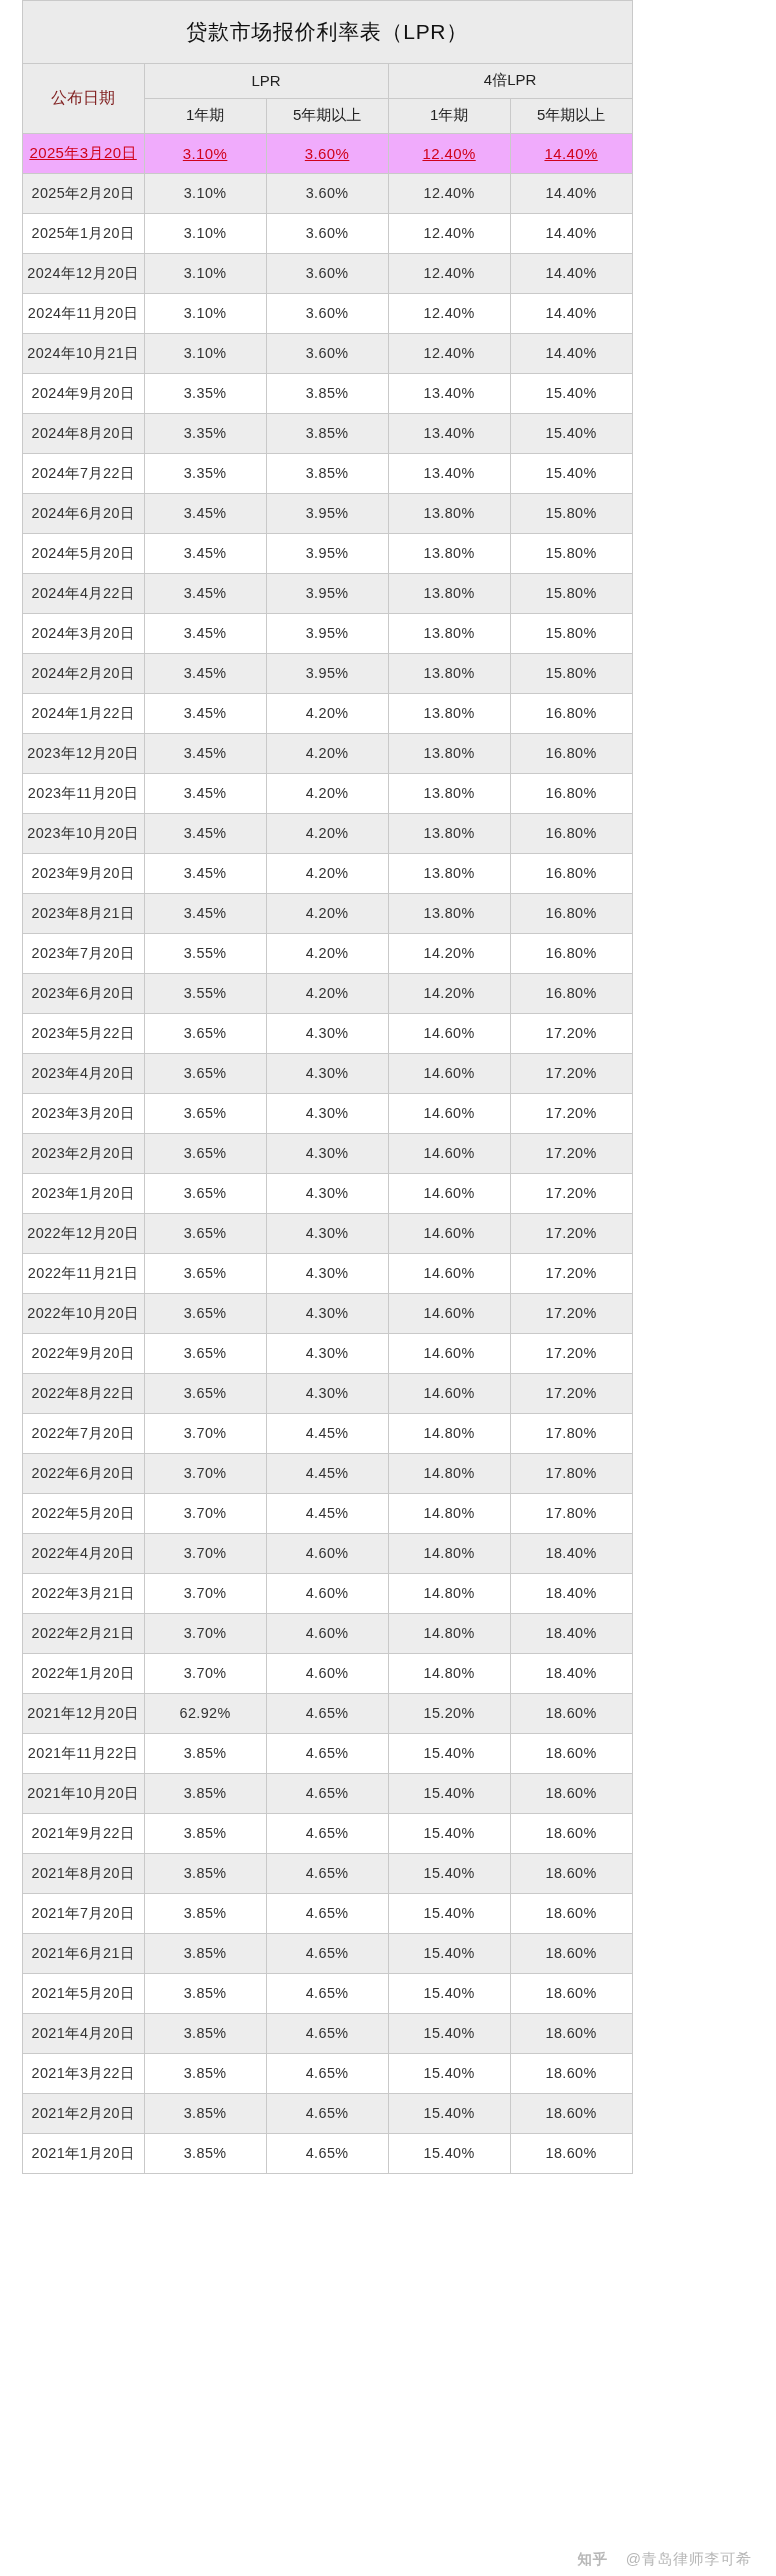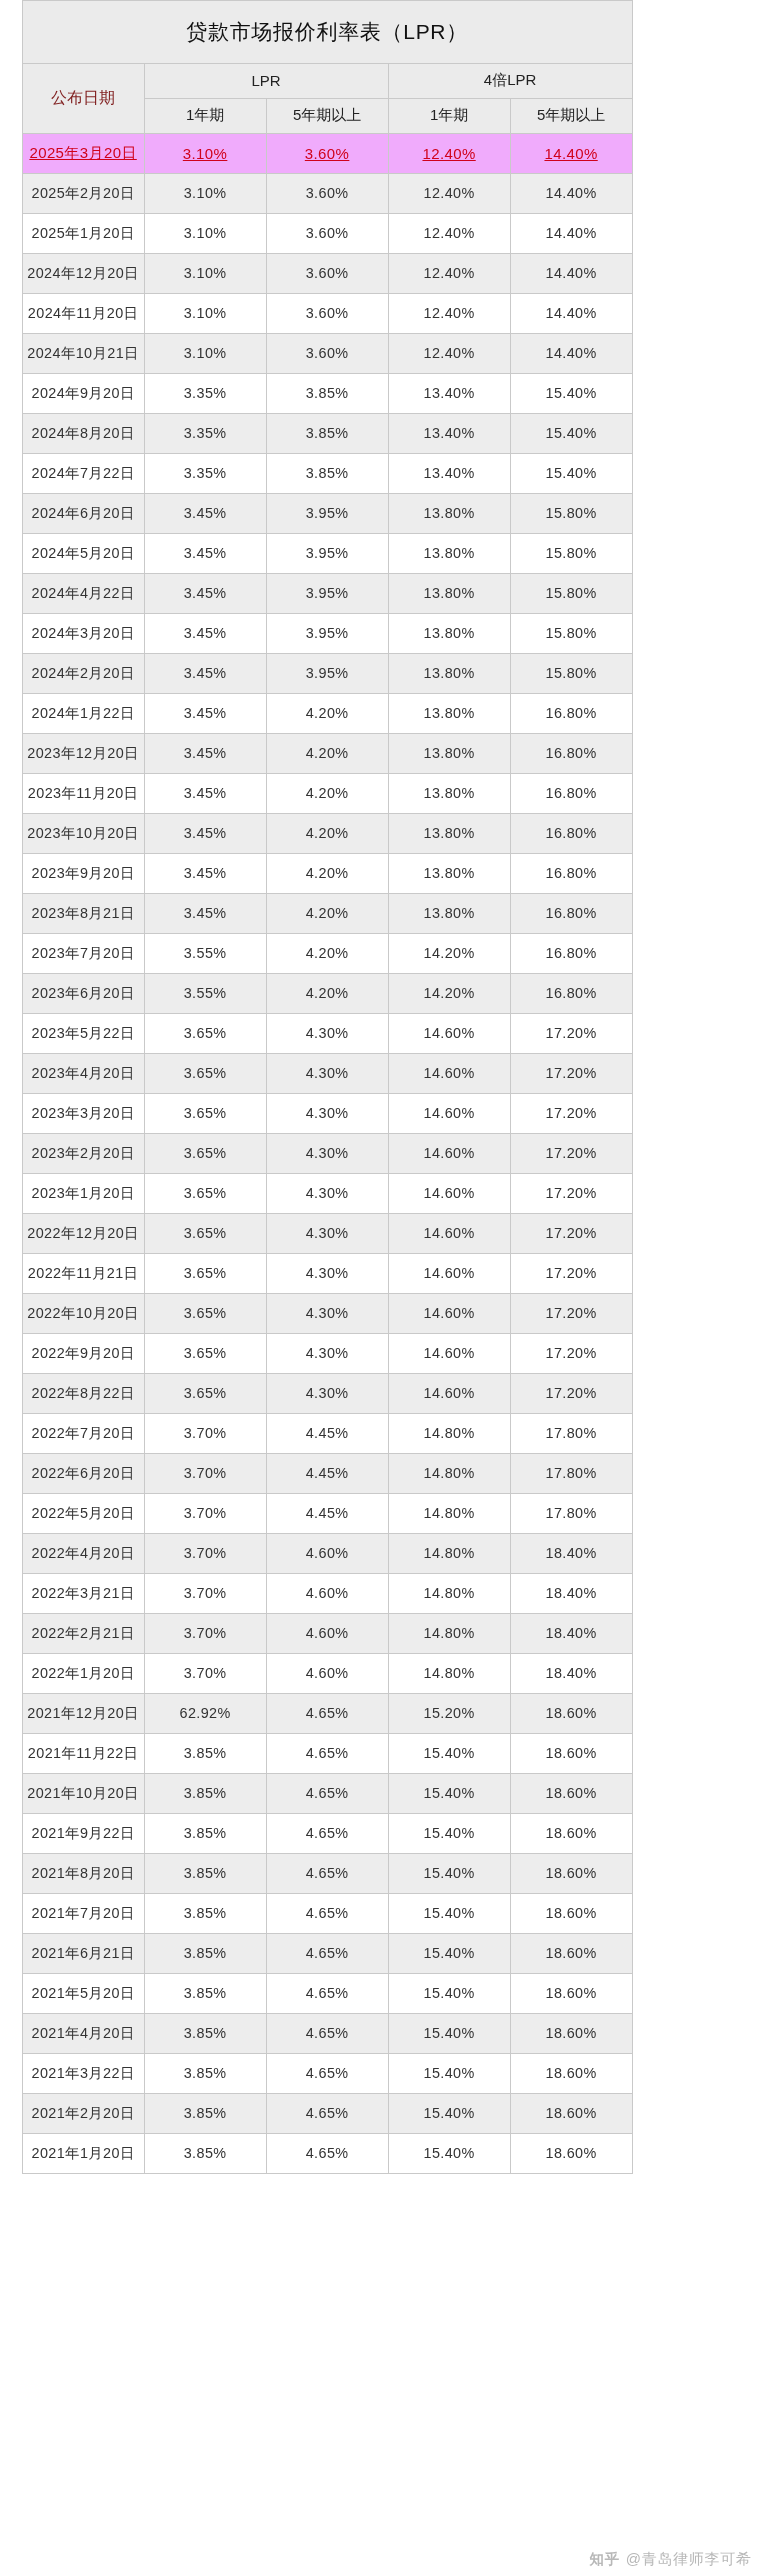--- a/index.html
+++ b/index.html
@@ -86,21 +86,21 @@
     width: 144px;
   }
   .watermark {
     position: absolute;
     right: 24.4px;
     bottom: 7.2px;
     font-size: 15px;
     color: #b8b8b8;
     display: flex;
     align-items: center;
-    gap: 6px;
+    gap: 18px;
     letter-spacing: 0.7px;
   }
   .wm-logo {
     display: inline-block;
     font-size: 14.4px;
     color: #b8b8b8;
     font-weight: bold;
   }
 </style>
 </head>

